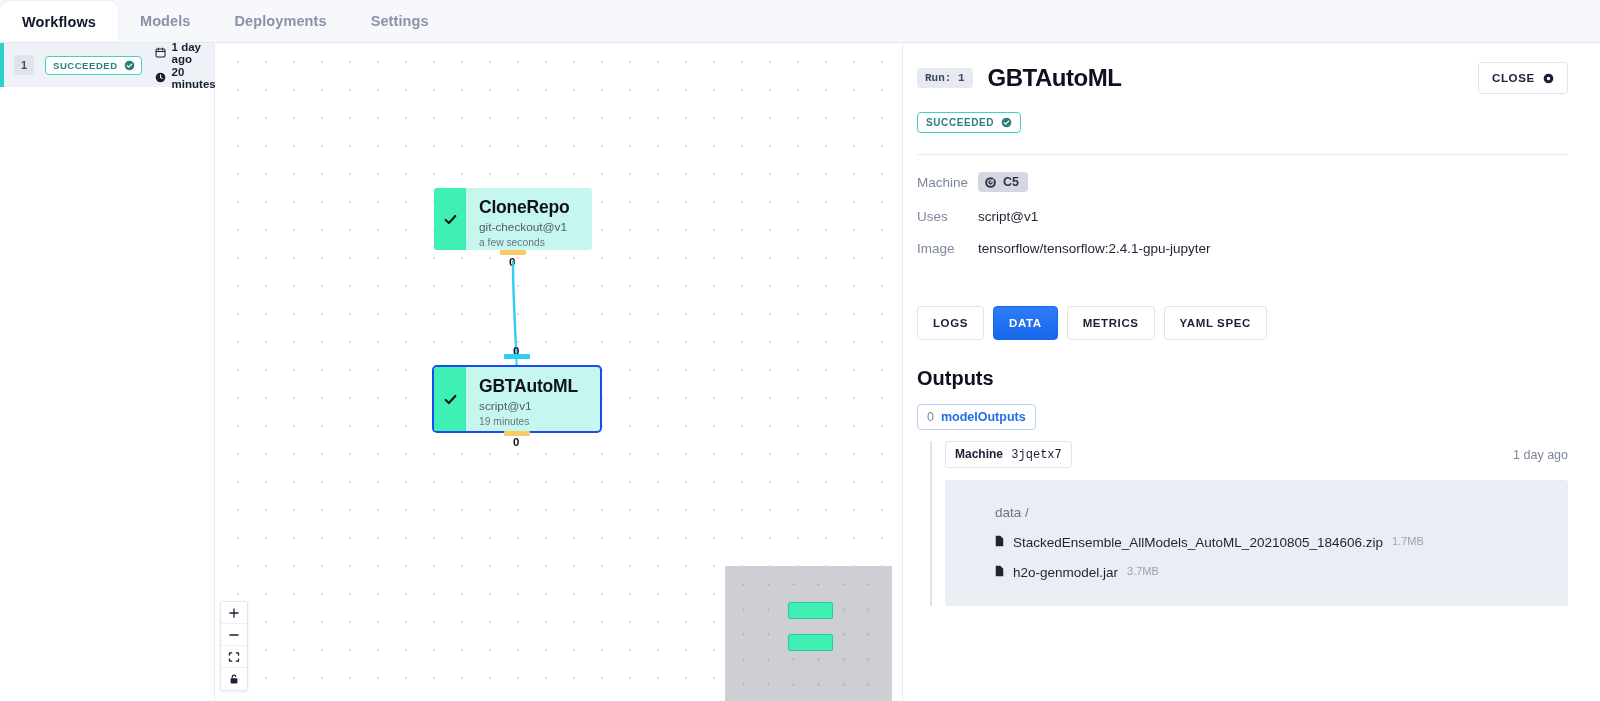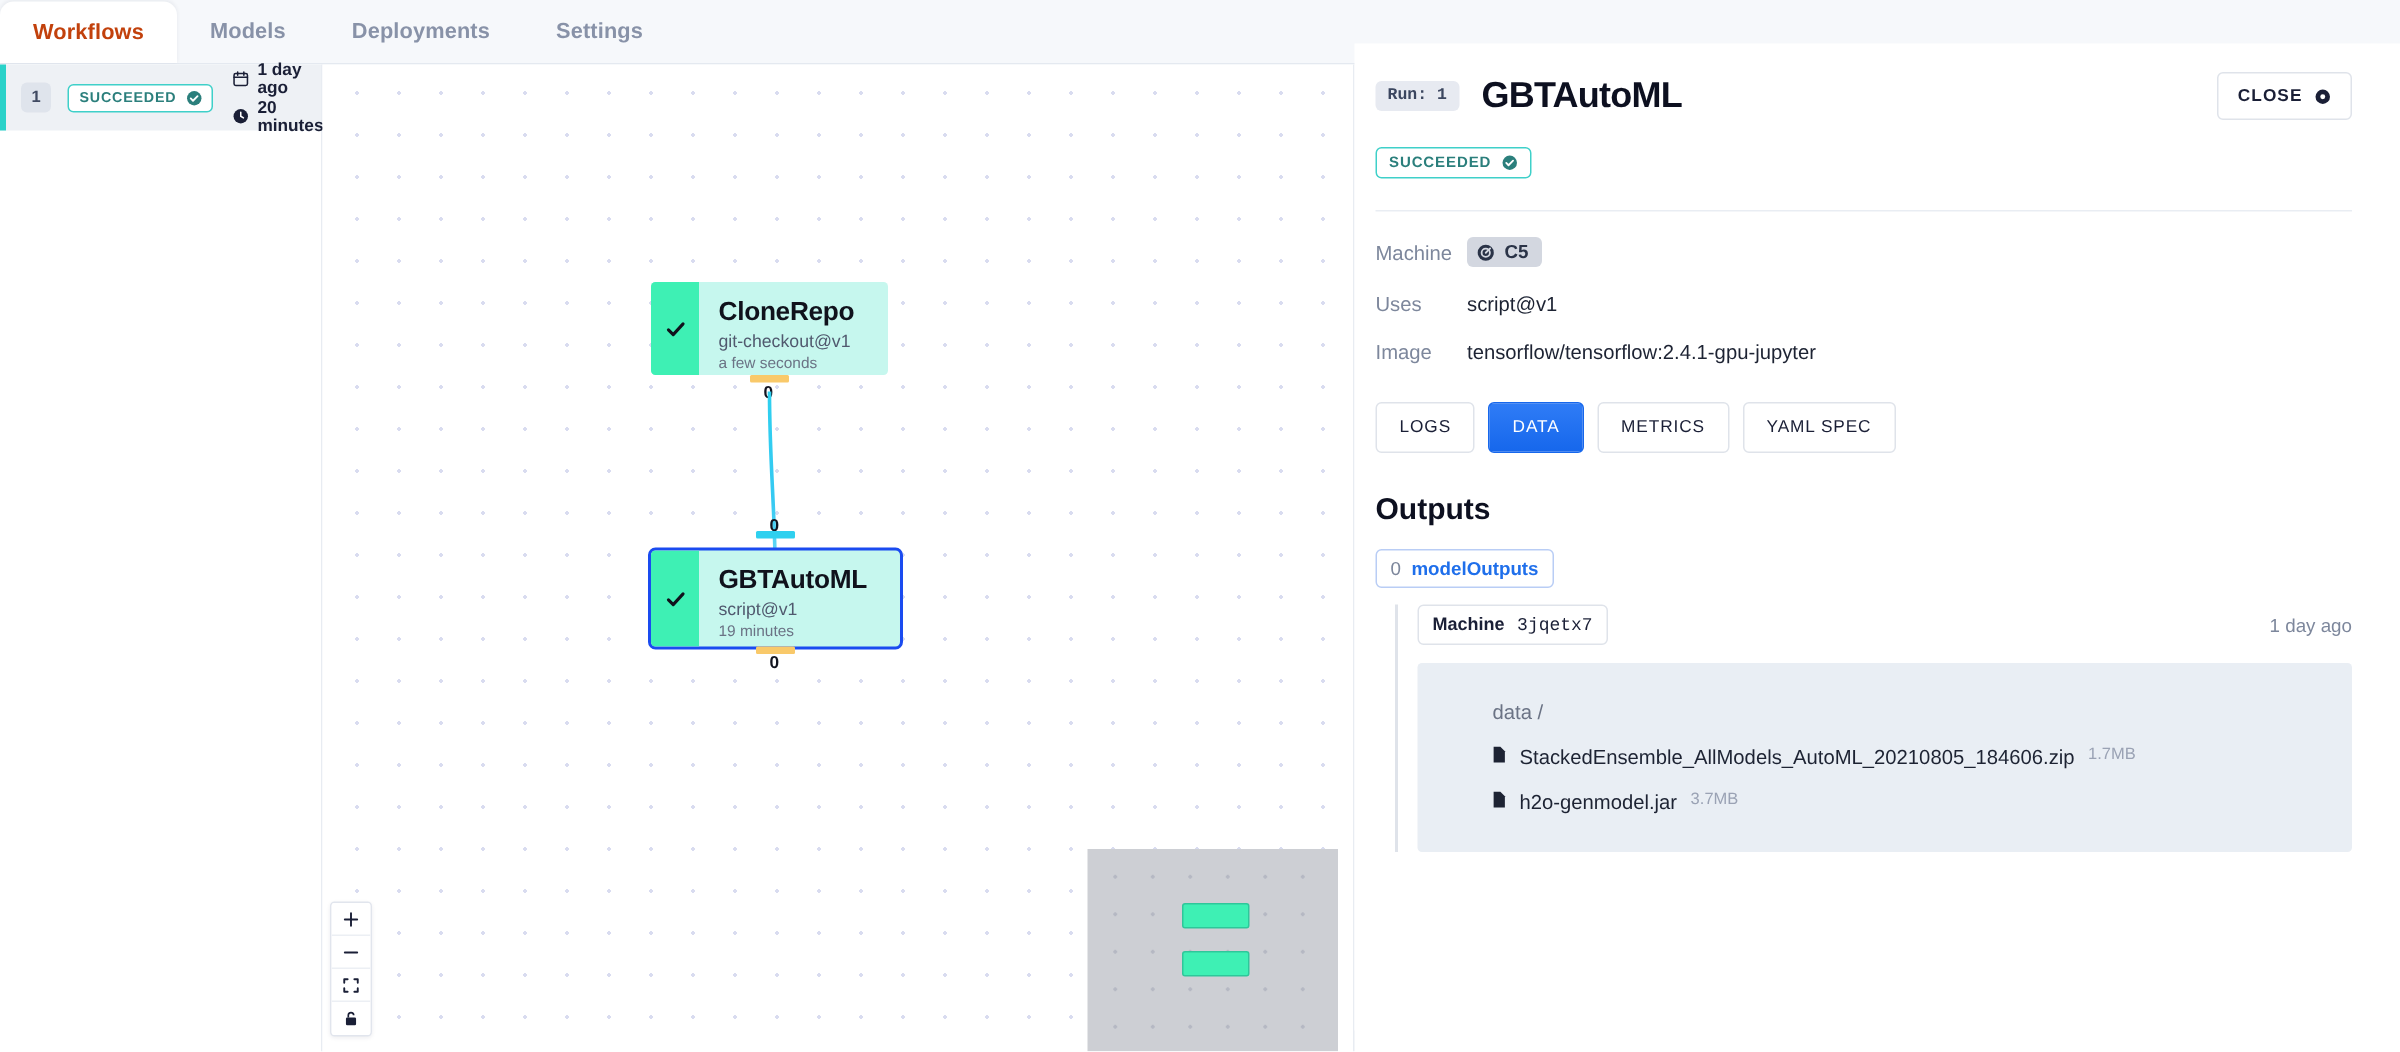--- a/index.html
+++ b/index.html
@@ -20,21 +20,21 @@
     border-bottom: 1px solid #e4e9f0;
   }
   .tab {
     padding: 0 22px; height: 43px;
     display: flex; align-items: center;
     font-size: 14.5px; font-weight: 700;
     color: #8892a8; letter-spacing: .1px;
     cursor: pointer; white-space: nowrap;
   }
   .tab.active {
-    background: #ffffff; color: #c2410c;
+    background: #ffffff; color: #0f172a;
     border-radius: 9px 9px 0 0;
     height: 41px;
     box-shadow: 0 -1px 3px rgba(20,30,60,.07);
   }
 
   
   .runlist {
     position: absolute; top: 43px; left: 0; width: 215px; height: 658px;
     background: #ffffff;
     border-right: 1px solid #e8ecf2;
@@ -146,21 +146,21 @@
   }
   .mini-node {
     position: absolute;
     background: #3ef0b4;
     border: 1.4px solid #2ec79a;
     border-radius: 2px;
   }
 
   
   .panel {
-    position: absolute; top: 29px; left: 903px;
+    position: absolute; top: 43px; left: 903px;
     width: 697px; height: 658px;
     background: #ffffff;
     padding: 19px 32px 0 14px;
     overflow: hidden;
   }
   .p-headrow { display: flex; align-items: center; }
   .run-chip {
     background: #e7eaf1; color: #3b465f;
     border-radius: 4px;
     font-size: 11px; font-weight: 700;
@@ -197,22 +197,22 @@
   .machine-chip {
     display: inline-flex; align-items: center; gap: 6px;
     background: #d3d7e0; border-radius: 4px;
     padding: 3px 9px 3px 6px;
     font-size: 12.5px; font-weight: 600; color: #2a3347;
   }
 
   .btnrow { display: flex; gap: 9px; margin-top: 26px; }
   .tbtn {
     background: #ffffff; border: 1px solid #dfe3ea; border-radius: 4px;
-    font-size: 11.5px; font-weight: 400; letter-spacing: .6px; color: #1a1f36;
-    padding: 10px 15px; cursor: pointer;
+    font-size: 11.5px; font-weight: 700; letter-spacing: .6px; color: #1a1f36;
+    padding: 10px 15px; cursor: pointer; margin-top: 24px;
   }
   .tbtn.active {
     background: linear-gradient(180deg, #2f7cf6, #1667ec);
     border-color: #1667ec; color: #ffffff;
   }
 
   .sec-title { margin-top: 27px; font-size: 20px; font-weight: 700; color: #0d1020; }
 
   .out-badge {
     margin-top: 14px;

